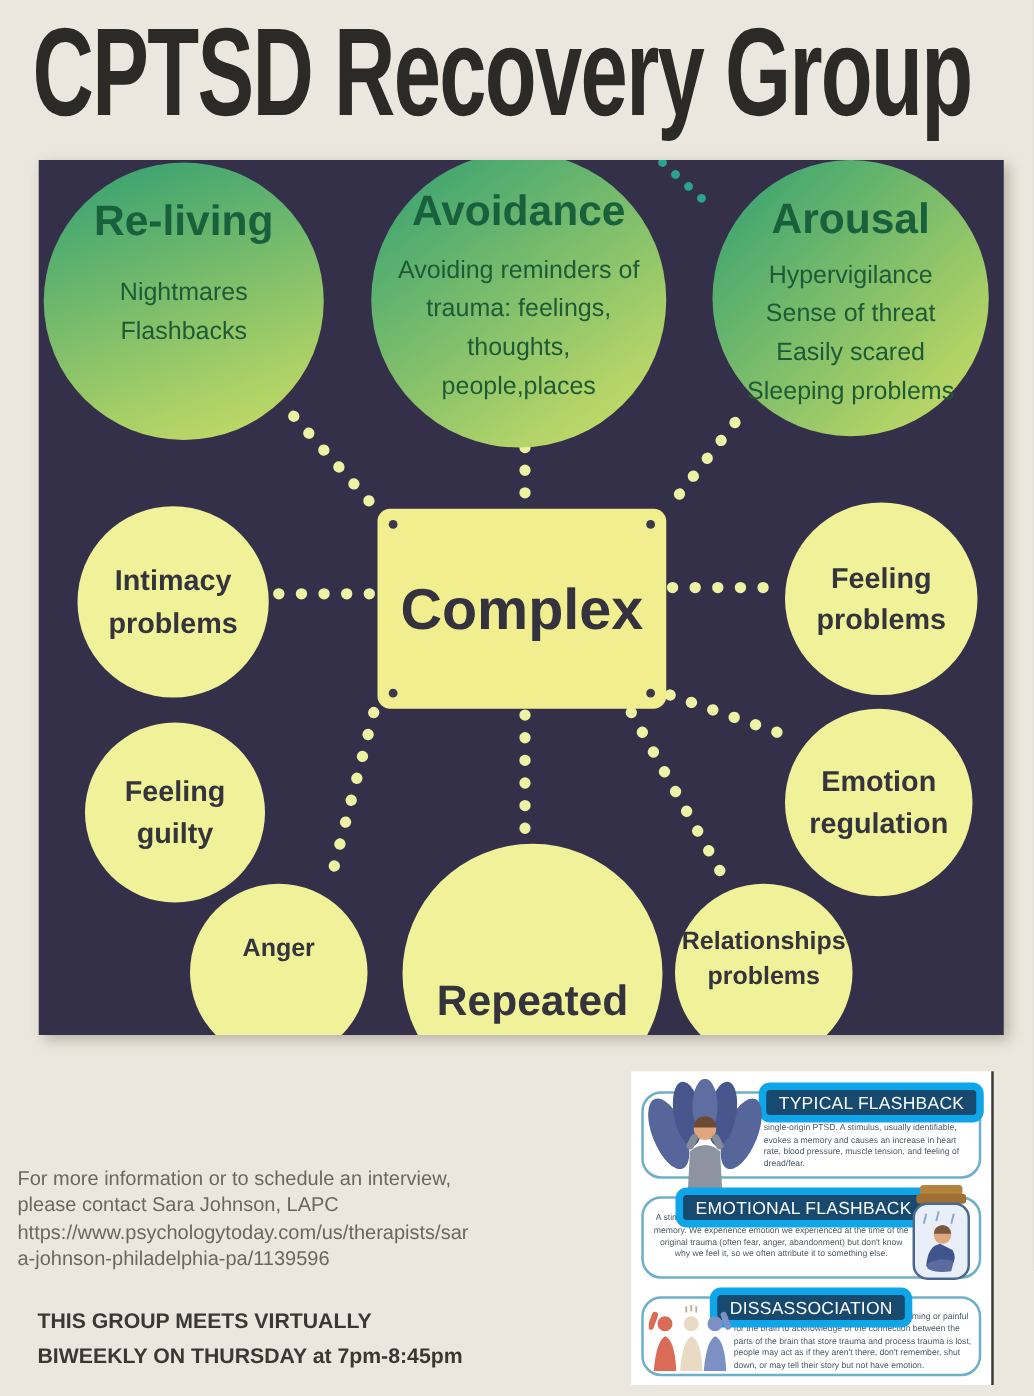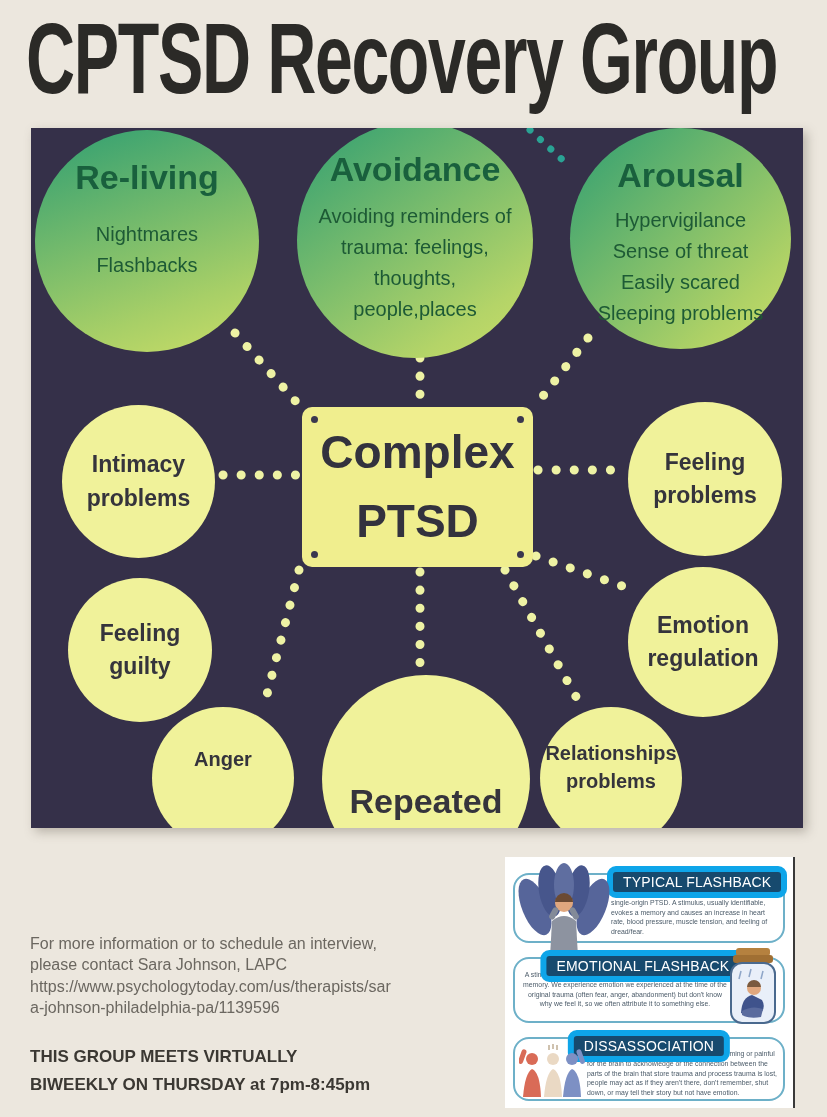--- a/index.html
+++ b/index.html
@@ -59,21 +59,21 @@
     background:#f0ee8e; border-radius:10px;
     display:flex; flex-direction:column; align-items:center; justify-content:center;
     text-align:center;
   }
   .centerbox .cline{font-size:46px; font-weight:bold; color:#33323e; line-height:1.5;}
   .corner{position:absolute; width:7px; height:7px; border-radius:50%; background:#3a374f;}
   .corner.tl{left:9px; top:9px;} .corner.tr{right:9px; top:9px;}
   .corner.bl{left:9px; bottom:9px;} .corner.br{right:9px; bottom:9px;}
   
   .contact{
-    position:absolute; left:30px; top:933px; width:362px;
+    position:absolute; left:14px; top:933px; width:362px;
     font-size:16px; line-height:1.33; color:#6b6760; overflow-wrap:anywhere;
   }
   .meeting{
     position:absolute; left:30px; top:1043px;
     font-size:17px; font-weight:bold; color:#3b3833; line-height:1.65;
   }
   
   .panel{
     position:absolute; left:505px; top:857px; width:288px; height:251px;
     background:#ffffff; border-right:2px solid #3a3a3a;
@@ -153,21 +153,20 @@
         <div class="gline">Sleeping problems</div>
       </div>
     </div>
 
     <div class="centerbox">
       <span class="corner tl"></span>
       <span class="corner tr"></span>
       <span class="corner bl"></span>
       <span class="corner br"></span>
       <div class="cline">Complex</div>
-      <div class="cline">PTSD</div>
     </div>
 
     <div class="ybubble y-intimacy">
       <div class="ylines">
         <div class="yline">Intimacy</div>
         <div class="yline">problems</div>
       </div>
     </div>
 
     <div class="ybubble y-worthless">

